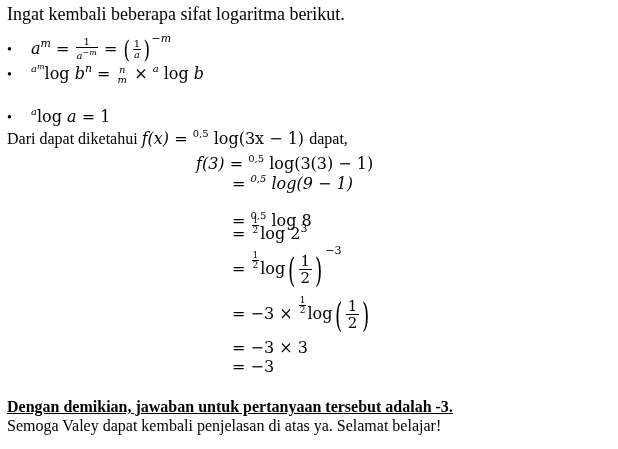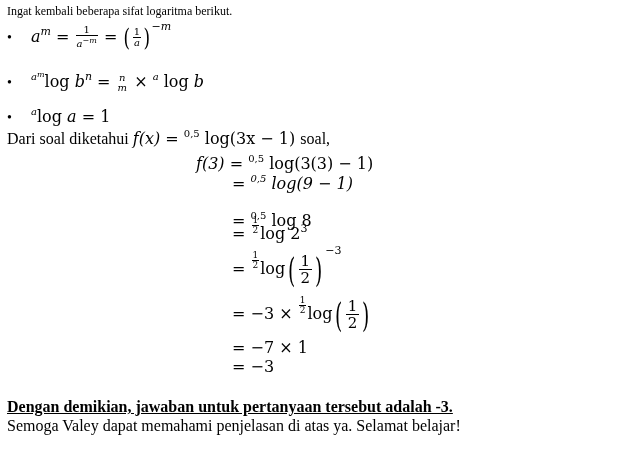--- a/index.html
+++ b/index.html
@@ -2,21 +2,21 @@
 <html><head>
 <meta charset="utf-8">
 <style>
   html, body { margin: 0; padding: 0; background: #ffffff; }
   body {
     width: 618px; height: 449px; position: relative; overflow: hidden;
     font-family: "Liberation Serif", "DejaVu Serif", serif;
     color: #000; font-size: 16px;
   }
   .abs { position: absolute; white-space: nowrap; }
-  .intro { left: 7px; top: 4px; font-size: 12px; }
+  .intro { left: 7px; top: 4px; font-size: 18px; }
   .bullet { left: 7px; font-size: 16px; }
   .bullet .dot { display: inline-block; width: 20px; font-size: 14px; }
   .math { font-family: "DejaVu Serif", "Liberation Serif", serif; font-size: 16px; }
   .it { font-style: italic; }
   .sup { font-size: 11px; vertical-align: 7px; }
   .sup-small { font-size: 10px; vertical-align: 7px; }
   .frac { display: inline-block; vertical-align: middle; text-align: center; font-size: 10px; line-height: 10px; margin: 0 1px; }
   .frac .num { display: block; border-bottom: 1px solid #000; padding: 0 1px; }
   .frac .den { display: block; padding: 0 1px; }
   .frac-big { display: inline-block; vertical-align: middle; text-align: center; font-size: 15px; line-height: 16px; }
@@ -24,32 +24,32 @@
   .frac-big .den { display: block; padding: 0 2px; }
   .paren-big { font-size: 34px; font-weight: 200; vertical-align: middle; line-height: 1; display: inline-block; transform: scaleX(0.55); }
   .paren-med { font-size: 24px; vertical-align: middle; display:inline-block; transform: scaleX(0.7); }
   .bold { font-weight: bold; }
 </style>
 </head>
 <body>
 
 <div class="abs intro">Ingat kembali beberapa sifat logaritma berikut.</div>
 
-<div class="abs bullet" style="top:20px;">
+<div class="abs bullet" style="top:32px;">
   <span class="dot">•</span>
   <span class="math">
     <span class="it">a</span><span class="sup it">m</span>
     <span>=</span>
     <span class="frac"><span class="num">1</span><span class="den"><span class="it">a</span><sup class="it" style="font-size:8px">−m</sup></span></span>
     <span>=</span>
     <span class="paren-med">(</span><span class="frac"><span class="num">1</span><span class="den it">a</span></span><span class="paren-med">)</span><span class="sup it" style="vertical-align:12px">−m</span>
   </span>
 </div>
 
-<div class="abs bullet" style="top:62px;margin-top:8px;">
+<div class="abs bullet" style="top:62px;">
   <span class="dot">•</span>
   <span class="math">
     <span class="sup-small it">a</span><span class="sup-small it" style="font-size:8px;vertical-align:10px">m</span><span>log</span>
     <span class="it">b</span><span class="sup it">n</span>
     <span>=</span>
     <span class="frac"><span class="num it" style="border:none">n</span><span class="den it">m</span></span>
     <span>×</span>
     <span class="sup-small it">a</span>
     <span>log</span>
     <span class="it">b</span>
@@ -59,27 +59,27 @@
 <div class="abs bullet" style="top:106px;">
   <span class="dot">•</span>
   <span class="math">
     <span class="sup-small it">a</span><span>log</span>
     <span class="it">a</span>
     <span>= 1</span>
   </span>
 </div>
 
 <div class="abs" style="left:7px; top:128px;">
-  <span>Dari soal diketahui</span>
+  <span>Dari dapat diketahui</span>
   <span class="math">
     <span class="it">f(x) =</span>
     <span class="sup-small">0,5</span>
     <span>log(3x − 1)</span>
   </span>
-  <span>soal,</span>
+  <span>dapat,</span>
 </div>
 
 <div class="abs math" style="left:196px; top:153px;">
   <span class="it">f(3) =</span>
   <span class="sup-small">0,5</span>
   <span>log(3(3) − 1)</span>
 </div>
 <div class="abs math" style="left:232px; top:173px;font-style:italic;">
   <span>=</span>
   <span class="sup-small">0,5</span>
@@ -96,20 +96,20 @@
 </div>
 <div class="abs math" style="left:232px; top:244px;">
   <span>=</span>
   <span class="frac" style="vertical-align:6px;font-size:9px;line-height:9px"><span class="num">1</span><span class="den">2</span></span><span>log</span><span class="paren-big">(</span><span class="frac-big"><span class="num">1</span><span class="den">2</span></span><span class="paren-big">)</span><span class="sup" style="vertical-align:20px">−3</span>
 </div>
 <div class="abs math" style="left:232px; top:296px;">
   <span>= −3 ×</span>
   <span class="frac" style="vertical-align:6px;font-size:9px;line-height:9px"><span class="num">1</span><span class="den">2</span></span><span>log</span><span class="paren-big">(</span><span class="frac-big"><span class="num">1</span><span class="den">2</span></span><span class="paren-big">)</span>
 </div>
 <div class="abs math" style="left:232px; top:338px;">
-  <span>= −7 × 1</span>
+  <span>= −3 × 3</span>
 </div>
 <div class="abs math" style="left:232px; top:357px;">
   <span>= −3</span>
 </div>
 
 <div class="abs bold" style="left:7px; top:398px;text-decoration:underline;">Dengan demikian, jawaban untuk pertanyaan tersebut adalah -3.</div>
-<div class="abs" style="left:7px; top:417px;">Semoga Valey dapat memahami penjelasan di atas ya. Selamat belajar!</div>
+<div class="abs" style="left:7px; top:417px;">Semoga Valey dapat kembali penjelasan di atas ya. Selamat belajar!</div>
 
 </body></html>

